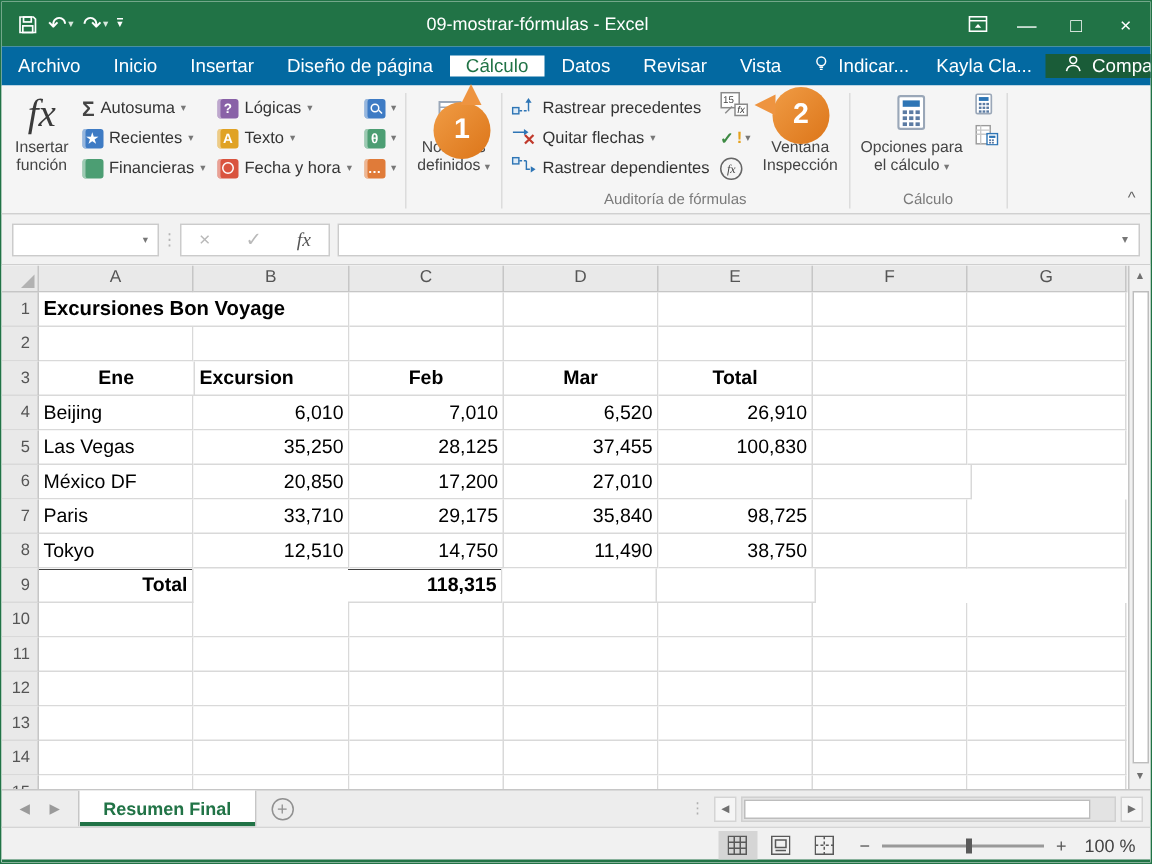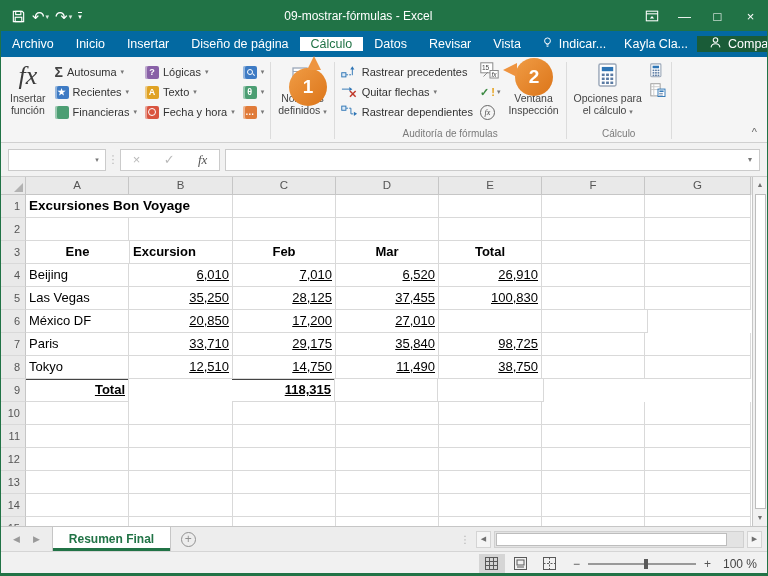--- a/index.html
+++ b/index.html
@@ -67,21 +67,21 @@
   
   .gridwrap{flex:1;display:flex;overflow:hidden;background:#fff;}
   .gridmain{flex:1;overflow:hidden;}
   .colhdrs{display:flex;height:18px;background:#e9e9e9;}
   .sel-all{width:25px;position:relative;border-right:1px solid #c6c6c6;border-bottom:1px solid #c6c6c6;background:#e9e9e9;}
   .sel-all::after{content:"";position:absolute;right:2px;bottom:2px;border-left:9px solid transparent;border-bottom:9px solid #b2b2b2;}
   .ch{border-right:1px solid #c6c6c6;border-bottom:1px solid #c6c6c6;text-align:center;font-size:11.5px;color:#555;line-height:17px;}
   .gr{display:flex;height:23px;}
   .rn{width:25px;background:#e9e9e9;border-right:1px solid #c6c6c6;border-bottom:1px solid #d9d9d9;font-size:11px;color:#555;display:flex;align-items:center;justify-content:flex-end;padding-right:5px;}
   .gc{border-right:1px solid #d9d9d9;border-bottom:1px solid #d9d9d9;font-size:13px;color:#000;line-height:21px;padding:0 3px;overflow:hidden;white-space:nowrap;background:#fff;}
-  .gc.b{font-weight:bold;} .gc.ac{text-align:center;} .gc.ar{text-align:right;text-decoration:underline;}
+  .gc.b{font-weight:bold;} .gc.ac{text-align:center;} .gc.ar{text-align:right;}
   .gc.bt{box-shadow:inset 0 1px 0 #444;}
   .gc.ttl{font-size:13.5px;}
   .vscroll{width:15px;border-left:1px solid #c6c6c6;background:#f1f1f1;display:flex;flex-direction:column;align-items:center;}
   .vs-arrow{height:16px;color:#707070;font-size:7px;line-height:16px;}
   .vs-thumb{flex:1;width:11px;background:#fff;border:1px solid #bdbdbd;margin:1px 0;}
 
   
   .sheetbar{height:25px;background:#ededed;border-top:1px solid #c6c6c6;display:flex;align-items:stretch;font-size:12px;flex:0 0 auto;}
   .navarrows{display:flex;align-items:center;gap:13px;padding:0 12px;color:#9a9a9a;font-size:9px;}
   .stab{background:#fff;border-left:1px solid #c6c6c6;border-right:1px solid #c6c6c6;display:flex;align-items:center;padding:0 16px;color:#217346;font-weight:bold;box-shadow:inset 0 -3px 0 #217346;}

